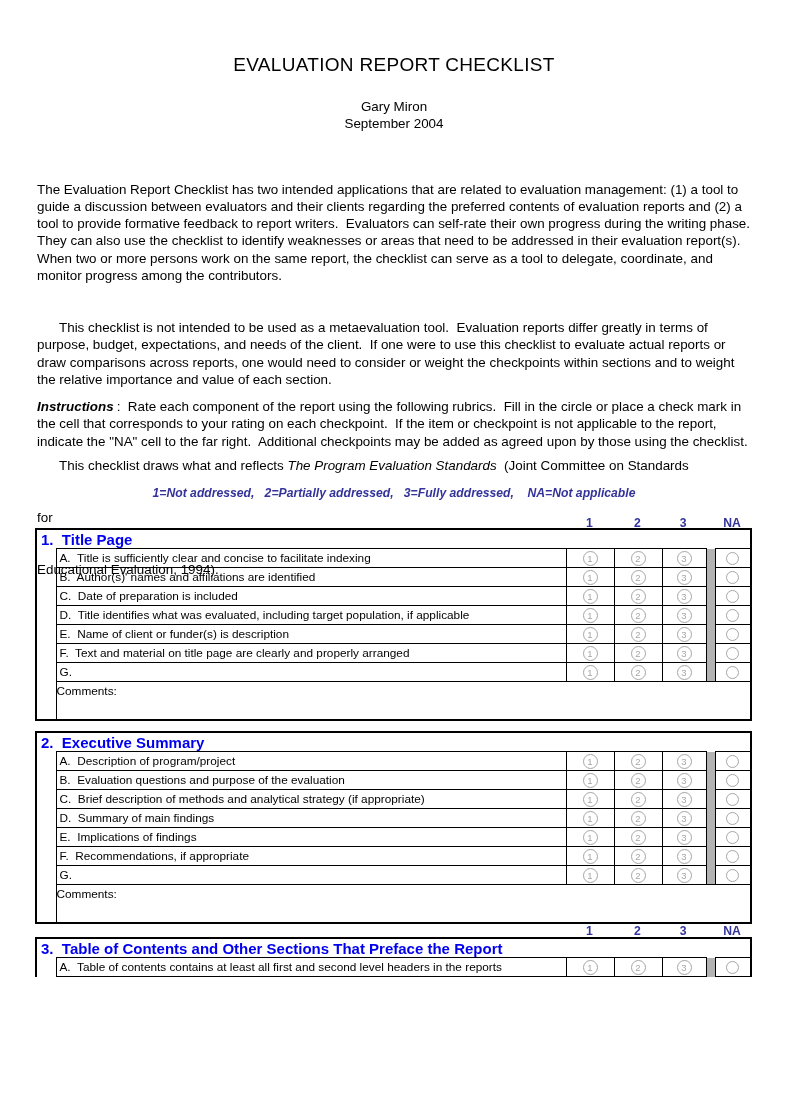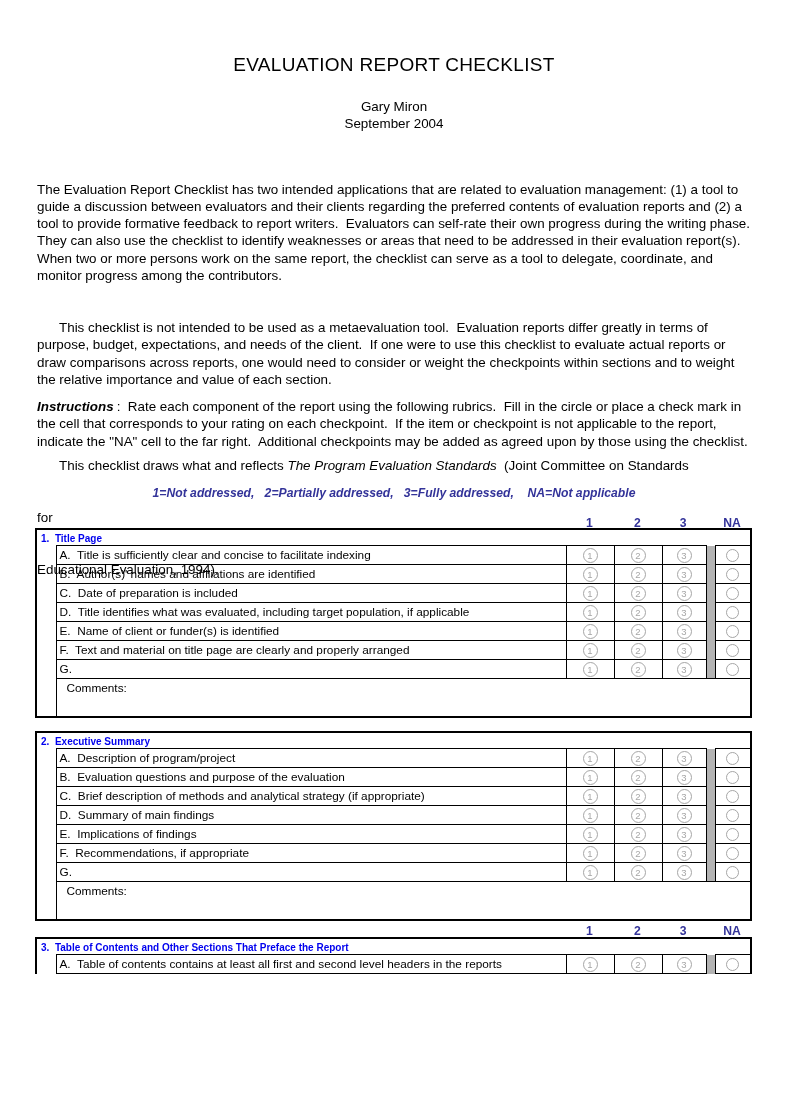--- a/index.html
+++ b/index.html
@@ -26,33 +26,33 @@
   .scale-header .sh-gap { width:9px; }
   .scale-header .sh-na { width:36px; text-align:center; }
   .pos-h1 { top:516px; }
   .pos-h2 { top:924px; }
 
   table.checklist { position:absolute; left:35px; width:715px; border-collapse:collapse;
                     border:2px solid #000; table-layout:fixed; }
   .pos-t1 { top:528px; }
   .pos-t2 { top:731px; }
   .pos-t3 { top:937px; border-bottom:none !important; }
-  tr.sec td { height:14px; font-weight:bold; font-size:10px; color:#0000ee; padding:1px 0 0 4px;
+  tr.sec td { height:14px; font-weight:bold; font-size:15px; color:#0000ee; padding:1px 0 0 4px;
               white-space:pre; overflow:hidden; vertical-align:middle; }
   tr.item { height:19px; }
   tr.item td { border:1px solid #000; }
   td.gutter { border:none !important; }
   td.label { font-size:11.8px; padding:0 0 0 3px; white-space:pre; overflow:hidden; vertical-align:middle;margin-left:25px; }
   td.r, td.na-cell { text-align:center; vertical-align:middle; padding:0; }
   td.gray-cell { background:#b3b3b3; border:none !important; padding:0; }
   .circ { display:inline-block; width:13px; height:13px; border:1px solid #a6a6a6; border-radius:50%;
           font-size:9.5px; line-height:13px; color:#a6a6a6; text-align:center; vertical-align:middle; }
   .circ.na { width:11px; height:11px; }
   tr.comments-row { height:38px; }
-  td.comments-cell { border:1px solid #000; vertical-align:top; font-size:11.8px; padding:2px 0 0 10px; }
+  td.comments-cell { border:1px solid #000; vertical-align:top; font-size:11.8px; padding:2px 0 0 0; }
 </style>
 </head>
 <body>
 
 <div class="abs doc-title">EVALUATION REPORT CHECKLIST</div>
 
 <div class="abs byline-block">
   <div>Gary Miron</div>
   <div>September 2004</div>
 </div>
@@ -125,21 +125,21 @@
     <td class="gutter"></td>
     <td class="label">D.  Title identifies what was evaluated, including target population, if applicable</td>
     <td class="r"><span class="circ">1</span></td>
     <td class="r"><span class="circ">2</span></td>
     <td class="r"><span class="circ">3</span></td>
     <td class="gray-cell"></td>
     <td class="na-cell"><span class="circ na"></span></td>
   </tr>
   <tr class="item">
     <td class="gutter"></td>
-    <td class="label">E.  Name of client or funder(s) is identified</td>
+    <td class="label">E.  Name of client or funder(s) is description</td>
     <td class="r"><span class="circ">1</span></td>
     <td class="r"><span class="circ">2</span></td>
     <td class="r"><span class="circ">3</span></td>
     <td class="gray-cell"></td>
     <td class="na-cell"><span class="circ na"></span></td>
   </tr>
   <tr class="item">
     <td class="gutter"></td>
     <td class="label">F.  Text and material on title page are clearly and properly arranged</td>
     <td class="r"><span class="circ">1</span></td>

